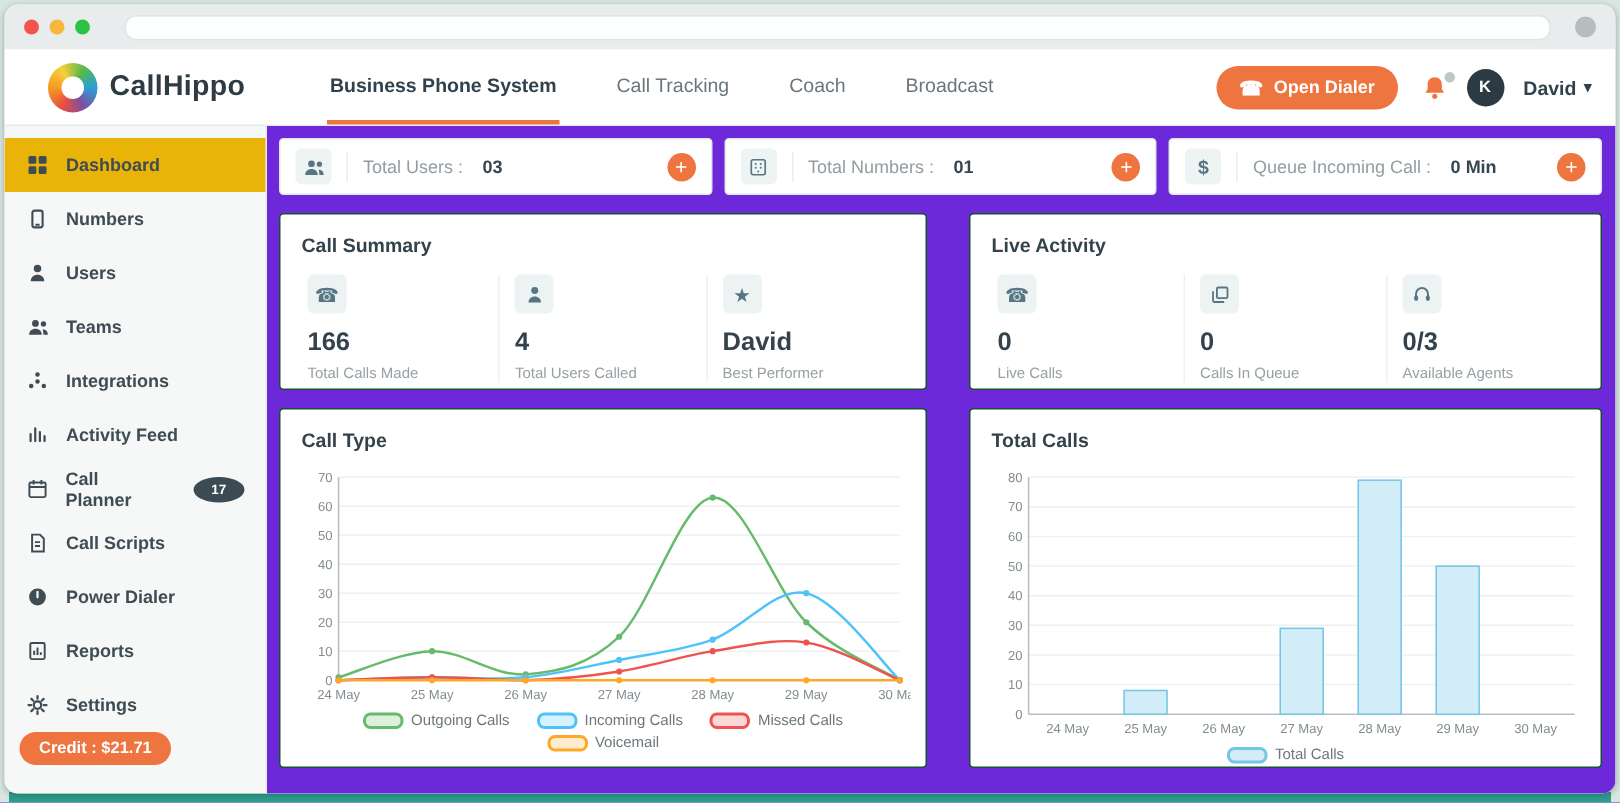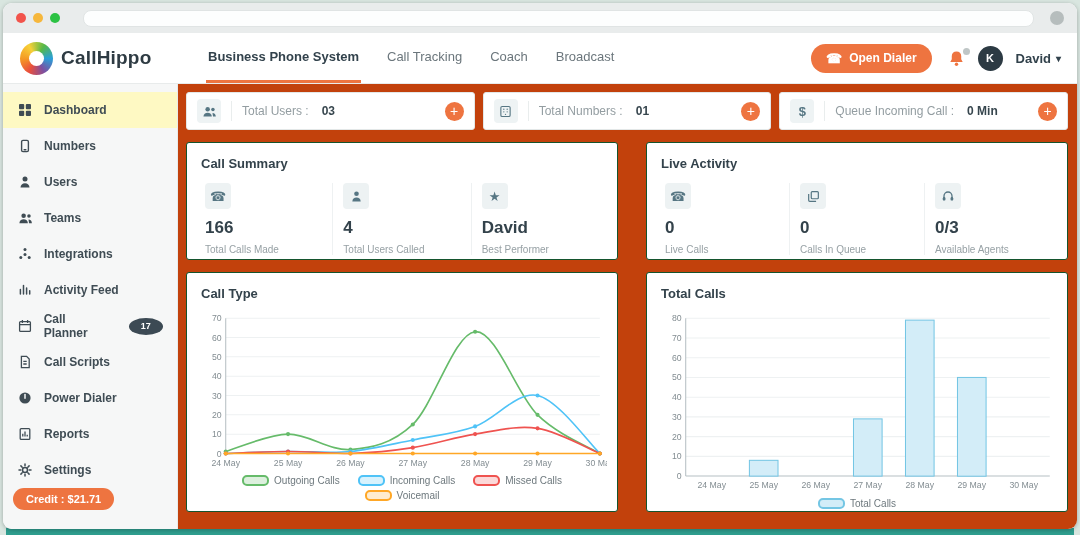--- a/index.html
+++ b/index.html
@@ -8,48 +8,48 @@
   .window{position:absolute;left:3px;right:3px;top:3px;bottom:6px;background:#fff;border-radius:9px;overflow:hidden;box-shadow:0 1px 4px rgba(0,0,0,.28)}
 
   
   .bbar{height:30px;background:#e9ecec;display:flex;align-items:center;padding:0 13px}
   .tl{width:10px;height:10px;border-radius:50%;margin-right:7px}
   .tl.r{background:#f2544c}.tl.y{background:#f6b73c}.tl.g{background:#2cc244}
   .urlbar{flex:1;height:15px;background:#fdfefe;border-radius:8px;margin:0 16px;border:1px solid #e0e4e4}
   .bprof{width:14px;height:14px;border-radius:50%;background:#b6bdbd}
 
   
-  .appbar{height:50px;background:#fff;border-bottom:1px solid #e8ebeb;display:flex;align-items:stretch;padding-left:17px}
+  .appbar{height:50px;background:#fff;border-bottom:1px solid #e8ebeb;display:flex;align-items:stretch;padding-left:29px}
   .logo{width:160px;display:flex;align-items:center;gap:8px;cursor:pointer}
   .logo-mark{width:33px;height:33px;border-radius:50%;background:conic-gradient(from 210deg,#e94f3d,#f59a23,#f7d038,#57b947,#2a9fd8,#7d4fa0,#e94f3d);position:relative;flex:0 0 auto}
   .logo-mark::after{content:"";position:absolute;inset:9px;background:#fff;border-radius:50%}
   .logo-text{font-size:19px;font-weight:bold;color:#2e3b43;letter-spacing:.2px}
-  .nav{display:flex;margin-left:26px;gap:24px}
+  .nav{display:flex;margin-left:26px;gap:36px}
   .nav-item{display:flex;align-items:center;font-size:13px;color:#6b767c;cursor:pointer;border-bottom:3px solid transparent;padding:0 2px}
   .nav-item.active{color:#32424c;font-weight:bold;border-bottom-color:#ee7440}
   .hright{margin-left:auto;display:flex;align-items:center;gap:13px;padding-right:16px}
   .dialer{background:#ee7440;border:none;border-radius:16px;height:29px;padding:0 15px;color:#fff;font-size:12px;font-weight:bold;display:flex;align-items:center;gap:7px;cursor:pointer;font-family:inherit}
   .dialer .ph{font-size:13px;line-height:1}
   .bell-wrap{position:relative;display:inline-flex;cursor:pointer;margin-left:3px}
   .bell-dot{position:absolute;top:-2px;right:-5px;width:7px;height:7px;border-radius:50%;background:#bfc6c6}
   .avatar{width:25px;height:25px;border-radius:50%;background:#2c3a43;color:#fff;font-size:11px;font-weight:bold;display:flex;align-items:center;justify-content:center;cursor:pointer}
   .uname{display:flex;align-items:center;gap:5px;font-size:13px;font-weight:bold;color:#32424c;cursor:pointer}
   .uname .caret{font-size:10px}
 
   
   .body-row{display:flex;height:calc(100% - 81px)}
   .sidebar{width:175px;flex:0 0 175px;background:#f6f7f7;border-right:1px solid #e8ebeb;padding-top:8px;box-sizing:border-box;display:flex;flex-direction:column}
   .side-item{height:36px;display:flex;align-items:center;padding:0 14px;gap:11px;font-size:12px;font-weight:bold;color:#3f4c54;cursor:pointer}
-  .side-item.active{background:#fef9c3}
+  .side-item.active{background:#eab308}
   .s-ic{width:16px;display:flex;justify-content:center;align-items:center;color:#3f4c54}
   .s-ic svg{display:block}
   .badge{margin-left:6px;width:35px;height:17px;border-radius:50%;background:#3c4a54;color:#fff;font-size:9px;font-weight:bold;display:flex;align-items:center;justify-content:center}
   .credit{margin:0 0 0 10px;align-self:flex-start;background:#ee7440;color:#fff;font-size:11px;font-weight:bold;padding:5px 13px;border-radius:13px}
 
-  .main{flex:1;background:#c2410c;padding:8px 9px 0 8px;box-sizing:border-box;overflow:hidden}
+  .main{flex:1;background:#6d28d9;padding:8px 9px 0 8px;box-sizing:border-box;overflow:hidden}
 
   
   .stat-row{display:flex;gap:8px}
   .stat-card{flex:1;background:#fff;border:1px solid #e3e7e7;border-radius:3px;height:38px;display:flex;align-items:center;padding:0 10px;box-sizing:border-box;gap:10px}
   .stat-ic{width:24px;height:24px;border-radius:4px;background:#eef3f4;color:#567683;display:flex;align-items:center;justify-content:center;flex:0 0 auto}
   .stat-div{width:1px;height:20px;background:#e9eded}
   .stat-label{font-size:12px;color:#939da1;white-space:nowrap}
   .stat-value{font-size:12px;color:#37464e;font-weight:bold;margin-left:3px;white-space:nowrap}
   .stat-add{margin-left:auto;width:19px;height:19px;border-radius:50%;background:#ee7440;color:#fff;font-size:14px;display:flex;align-items:center;justify-content:center;border:none;cursor:pointer;line-height:1;padding:0;font-family:inherit}
 

